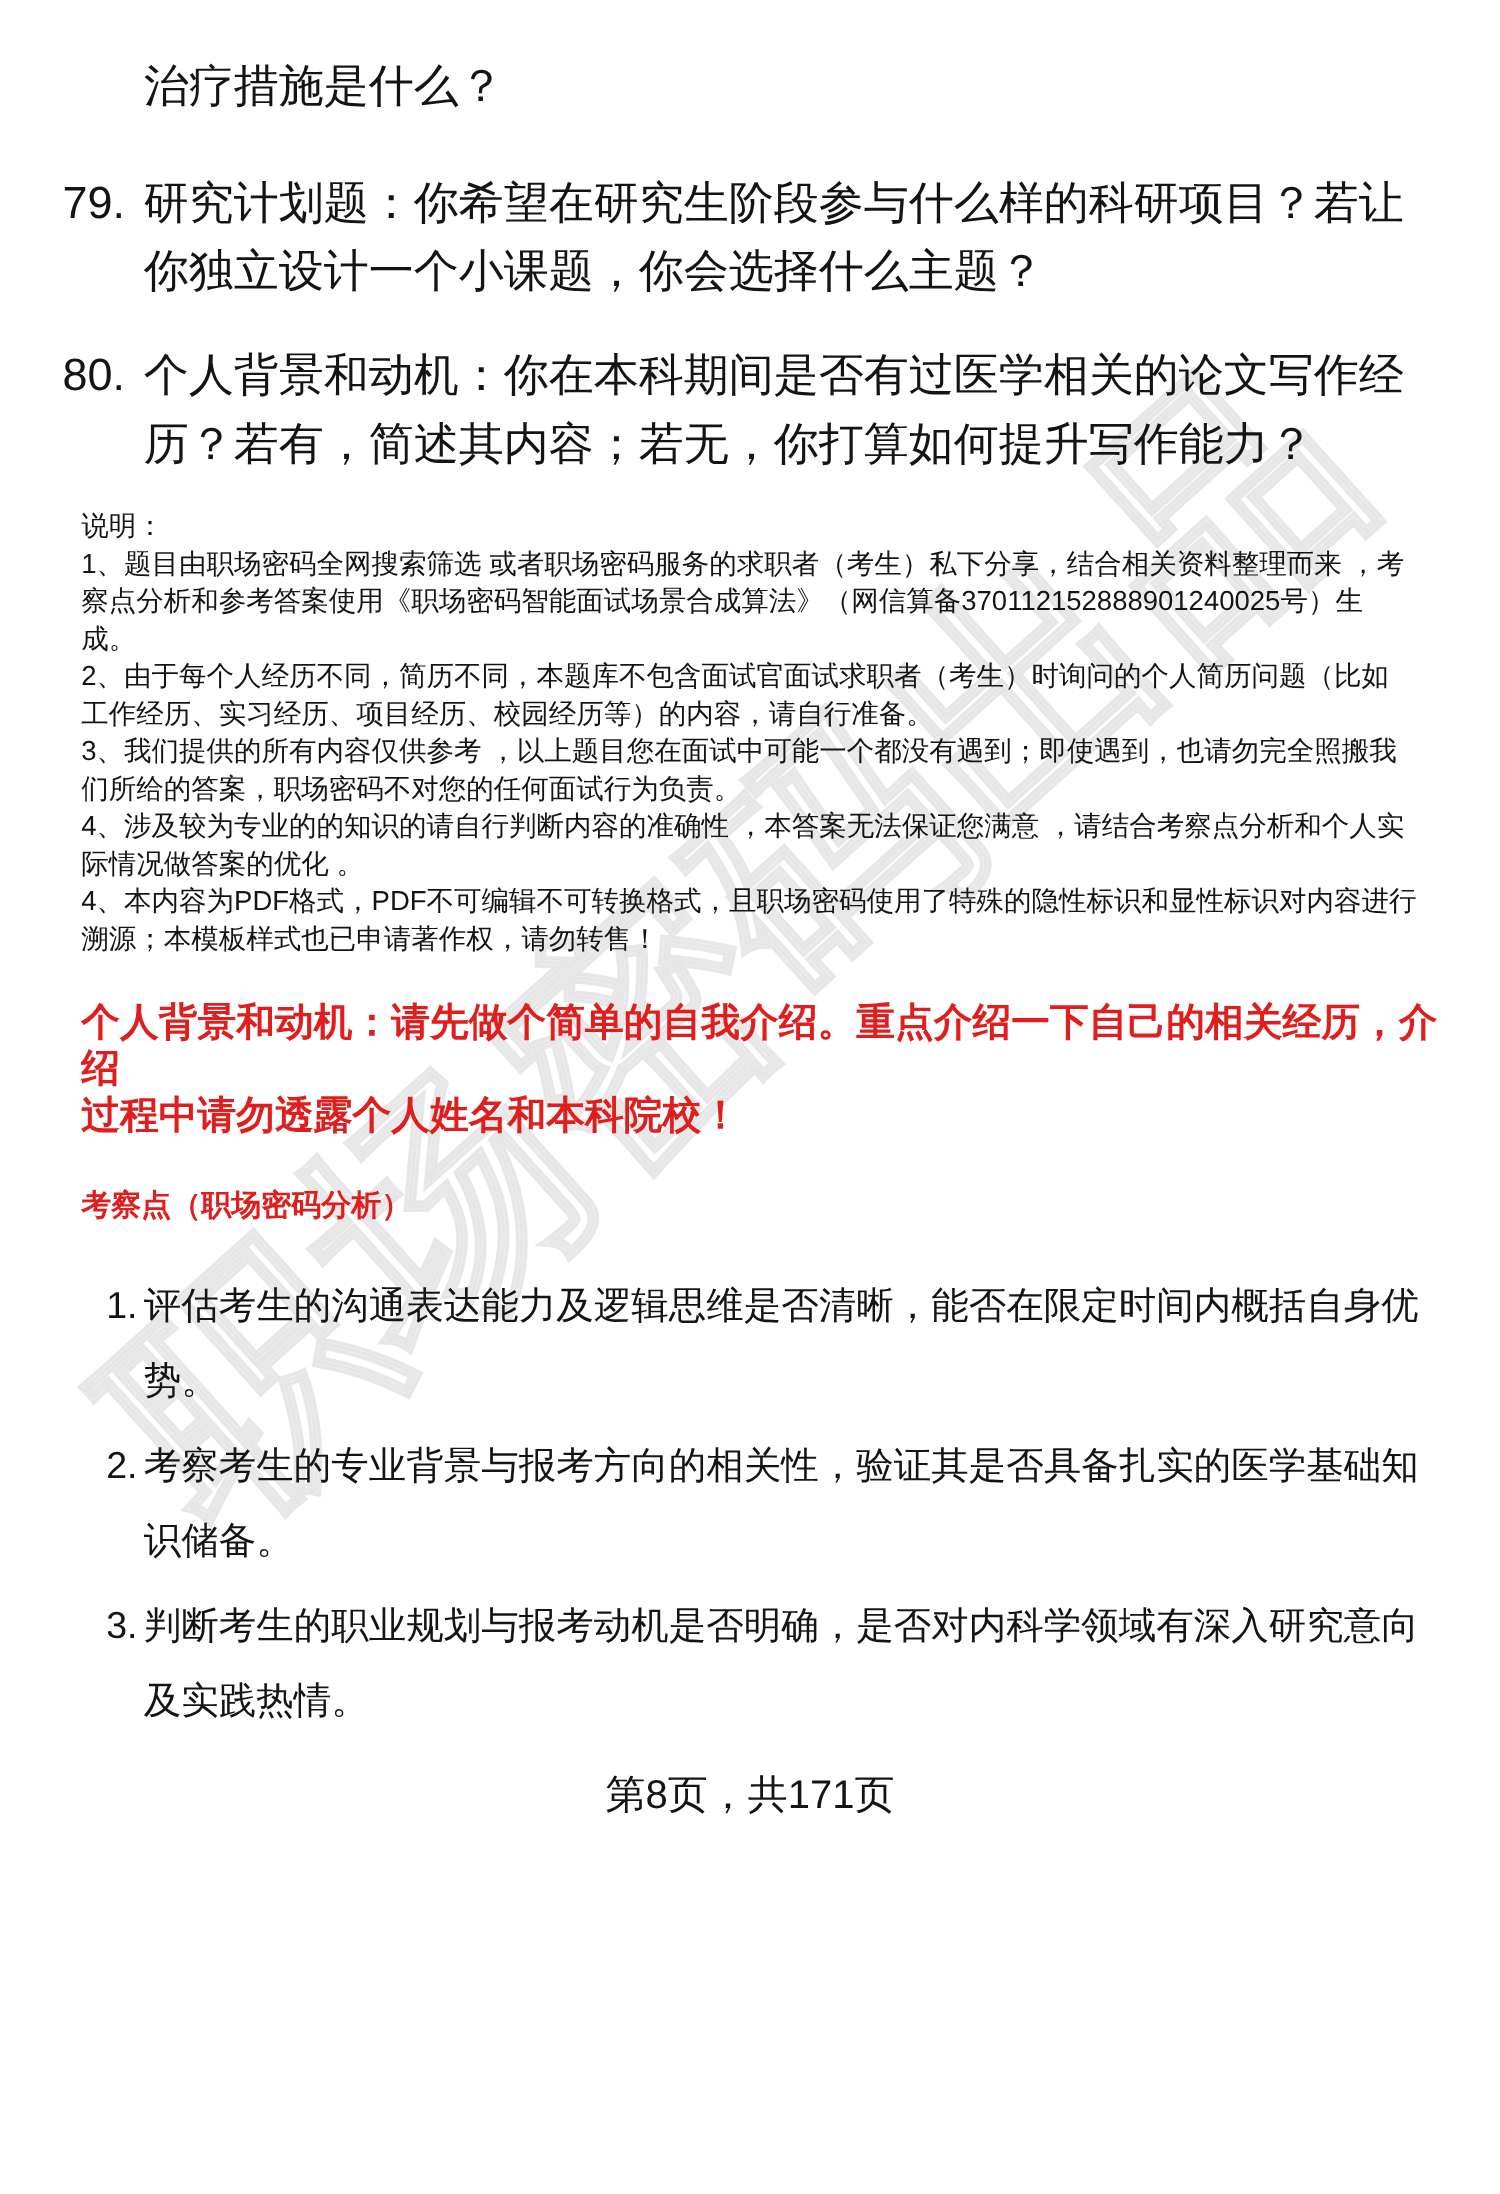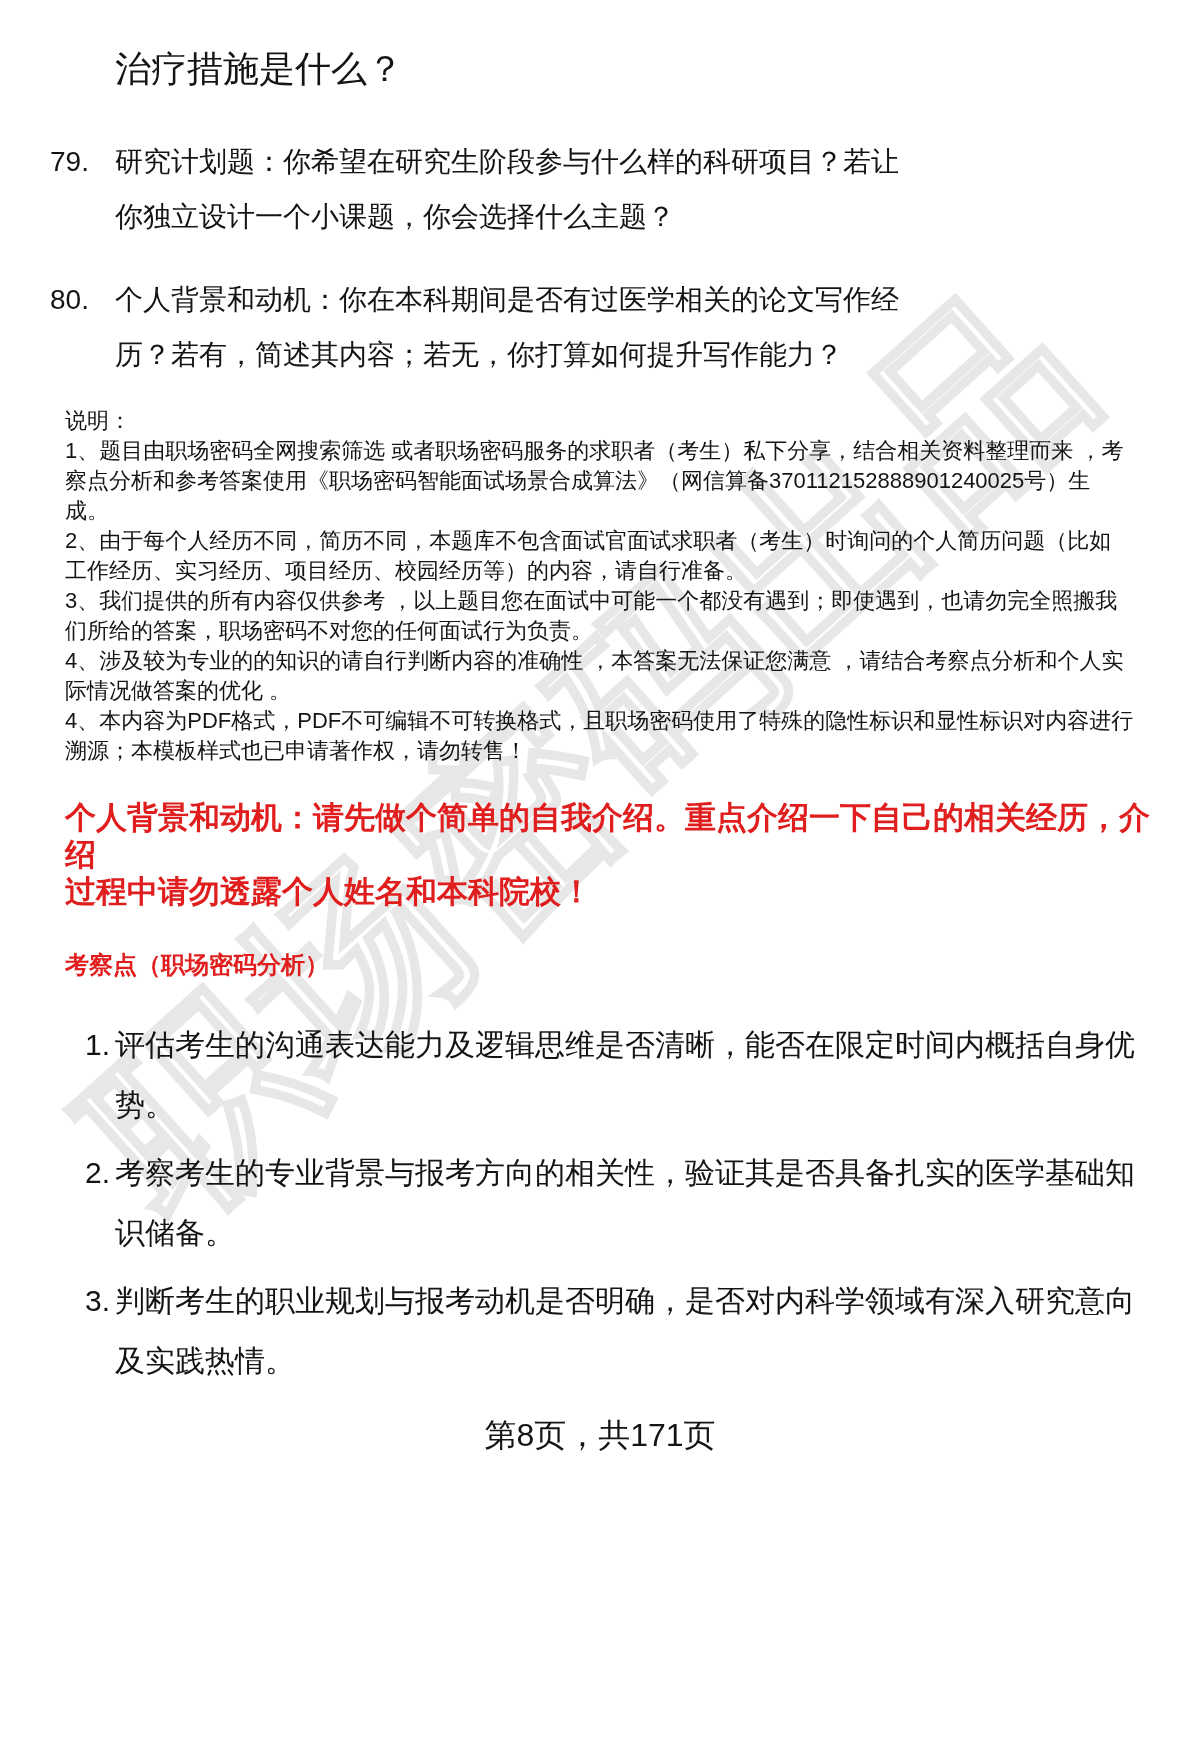--- a/index.html
+++ b/index.html
@@ -32,21 +32,21 @@
   .pre { white-space: pre-wrap; }
 
   .q-tail {
     margin-left: 115px;
     font-size: 36px;
     line-height: 55px;
   }
   .question {
     display: flex;
     margin: 38px 0 0 50px;
-    font-size: 28px;
+    font-size: 36px;
     line-height: 55px;
   }
   .question.q80 { margin-top: 28px; }
   .q-num { width: 65px; flex-shrink: 0; }
   .q-text { flex: 1; margin-right: 10px; }
 
   .notice {
     margin: 24px 45px 0 65px;
     font-size: 22px;
     line-height: 30px;

